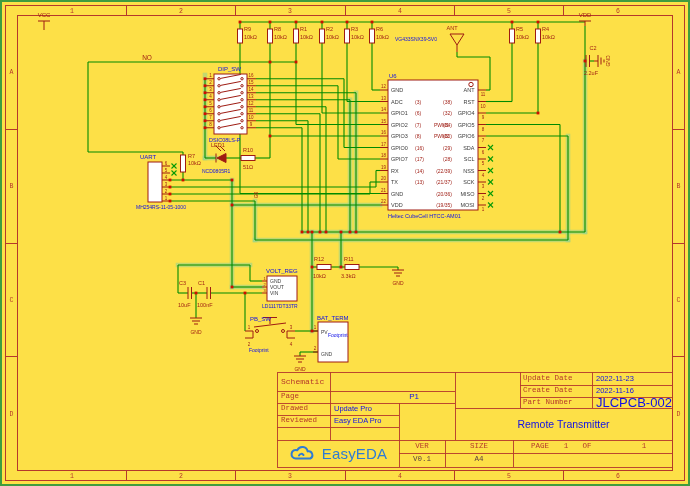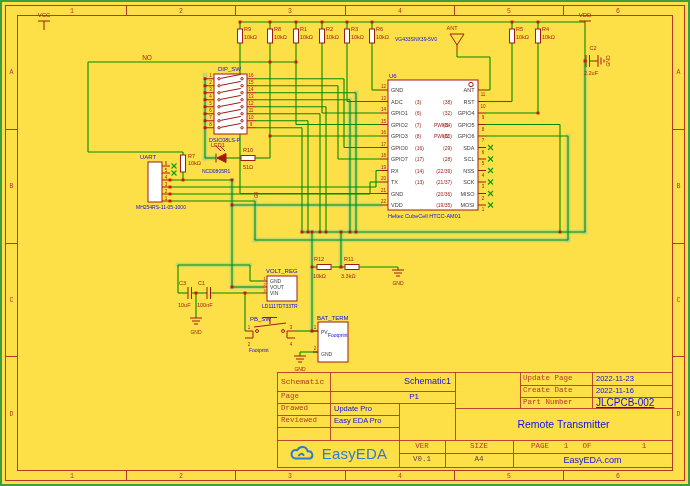--- a/index.html
+++ b/index.html
@@ -618,47 +618,45 @@
         <text x="328" y="337" font-size="5" class="blue" text-anchor="start">Footprint</text>
         <text x="321" y="334" font-size="5" class="dark" text-anchor="start">PV</text>
         <text x="321" y="355.5" font-size="5" class="dark" text-anchor="start">GND</text>
         <text x="315" y="328.5" font-size="4.5" class="red" text-anchor="middle">1</text>
         <text x="315" y="349.5" font-size="4.5" class="red" text-anchor="middle">2</text>
         <text x="258" y="195" font-size="5" class="red" text-anchor="middle" transform="rotate(-90 258 195)">G6</text>
       </g>
     </svg>
 
   <div class="tb mono" style="left:281px;top:372px;width:49px;height:19px;font-size:8px;">Schematic</div>
-  <div class="tb blue end" style="left:330px;top:372px;width:121px;height:19px;font-size:9px;">Schematic1</div>
   <div class="tb mono" style="left:281px;top:391px;width:49px;height:12px;font-size:7.5px;">Page</div>
   <div class="tb blue end" style="left:330px;top:391px;width:89px;height:12px;font-size:8px;">P1</div>
   <div class="tb mono" style="left:281px;top:403px;width:49px;height:12px;font-size:7.5px;">Drawed</div>
   <div class="tb blue" style="left:334px;top:403px;width:63px;height:12px;font-size:7.5px;">Update Pro</div>
   <div class="tb mono" style="left:281px;top:415px;width:49px;height:12px;font-size:7.5px;">Reviewed</div>
   <div class="tb blue" style="left:334px;top:415px;width:63px;height:12px;font-size:7.5px;">Easy EDA Pro</div>
 
-  <div class="tb mono" style="left:523px;top:372px;width:68px;height:13px;font-size:7.5px;">Update Page</div>
+  <div class="tb mono" style="left:523px;top:372px;width:68px;height:13px;font-size:7.5px;">Update Date</div>
   <div class="tb blue" style="left:596px;top:372px;width:74px;height:13px;font-size:7.5px;">2022-11-23</div>
   <div class="tb mono" style="left:523px;top:385px;width:68px;height:12px;font-size:7.5px;">Create Date</div>
   <div class="tb blue" style="left:596px;top:385px;width:74px;height:12px;font-size:7.5px;">2022-11-16</div>
   <div class="tb mono" style="left:523px;top:397px;width:68px;height:11px;font-size:7.5px;">Part Number</div>
-  <div class="tb blue" style="left:596px;top:397px;width:74px;height:11px;font-size:10px;text-decoration:underline;">JLCPCB-002</div>
+  <div class="tb blue" style="left:596px;top:397px;width:74px;height:11px;font-size:13px;">JLCPCB-002</div>
 
   <div class="tb blue ctr" style="left:455px;top:408px;width:217px;height:32px;font-size:10.5px;">Remote Transmitter</div>
 
   <div class="tb mono ctr" style="left:399px;top:440px;width:46px;height:13px;font-size:7.5px;">VER</div>
   <div class="tb mono ctr" style="left:445px;top:440px;width:68px;height:13px;font-size:7.5px;">SIZE</div>
   <div class="tb mono ctr" style="left:515px;top:440px;width:50px;height:13px;font-size:7.5px;">PAGE</div>
   <div class="tb mono ctr" style="left:557px;top:440px;width:18px;height:13px;font-size:7.5px;">1</div>
   <div class="tb mono ctr" style="left:577px;top:440px;width:20px;height:13px;font-size:7.5px;">OF</div>
   <div class="tb mono ctr" style="left:633px;top:440px;width:22px;height:13px;font-size:7.5px;">1</div>
 
   <div class="tb darkval ctr" style="left:399px;top:453px;width:46px;height:14px;font-size:7.5px;">V0.1</div>
   <div class="tb darkval ctr" style="left:445px;top:453px;width:68px;height:14px;font-size:7.5px;">A4</div>
-  <div class="tb blue ctr" style="left:513px;top:453px;width:159px;height:14px;font-size:9px;">EasyEDA.com</div>
 
   <div id="logo-cell" class="tb ctr" style="left:279px;top:441px;width:118px;height:25px;">
     <svg width="28" height="17" viewBox="0 0 28 17">
       <path d="M7 13.5 a4.3 4.3 0 1 1 1.4-8.3 A5.4 5.4 0 0 1 18.6 6.4 A3.8 3.8 0 0 1 21.2 13.5 Z
                M10 10.5 q2-3 4.5-.5" fill="none" stroke="#2e7bd4" stroke-width="2" stroke-linejoin="round" stroke-linecap="round"></path>
     </svg>
     <span id="logo-text">EasyEDA</span>
   </div>
 </div>
 

